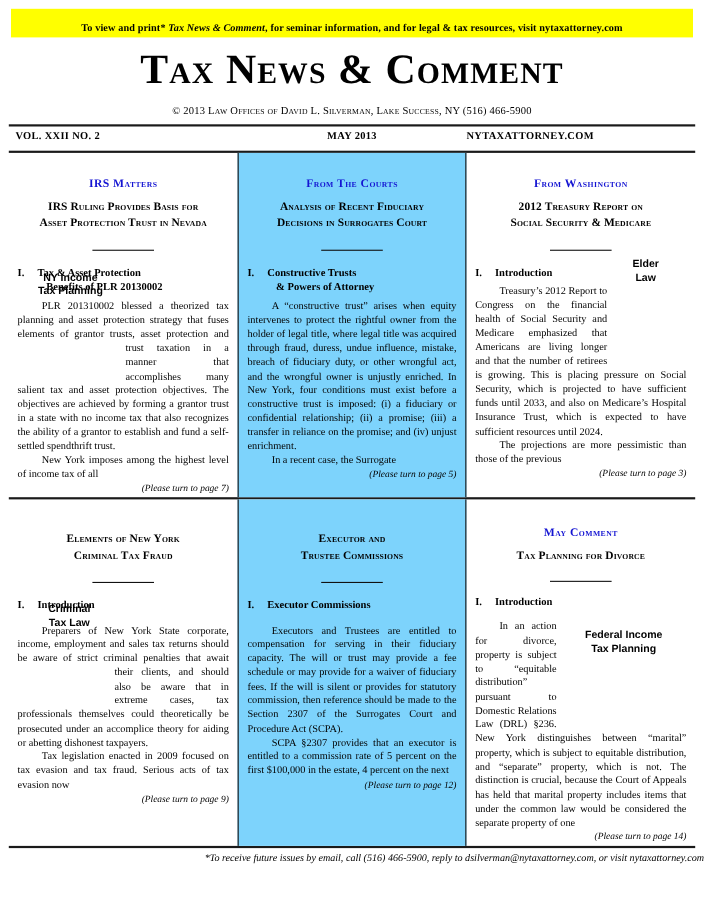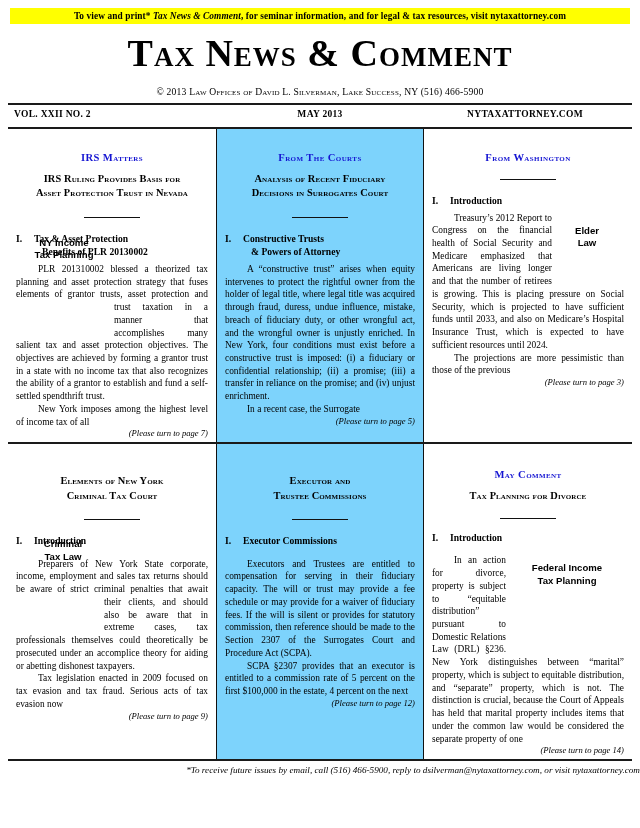--- a/index.html
+++ b/index.html
@@ -17,21 +17,21 @@
     padding:0;
   }
 
   
   .banner{
     margin:8px 10px 0 10px;
     background:#ffff00;
     text-align:center;
     font-size:9.3px;
     font-weight:bold;
-    padding:3px 2px 3px 2px;
+    padding:13px 2px 3px 2px;
     letter-spacing:.1px;
     white-space:nowrap;
   }
   .banner .it{font-style:italic;}
 
   
   .masthead{
     text-align:center;
     margin-top:10px;
   }
@@ -63,21 +63,21 @@
     align-items:center;
     margin:0 8px;
     padding:4px 6px 8px 6px;
     font-size:9.5px;
     font-variant:small-caps;
     font-weight:bold;
     letter-spacing:.3px;
   }
   .volrow .v-left{flex:0 0 33%;text-align:left;}
   .volrow .v-mid{flex:0 0 34%;text-align:center;}
-  .volrow .v-right{flex:0 0 33%;text-align:center;}
+  .volrow .v-right{flex:0 0 33%;text-align:left;}
 
   
   .grid{
     margin:0 8px;
     border-top:2.5px solid #1a1a1a;
     border-bottom:2.5px solid #1a1a1a;
   }
   .band{
     display:flex;
     align-items:stretch;
@@ -232,20 +232,24 @@
         </div>
         <div class="body">
           <p>A “constructive trust” arises when equity intervenes to protect the rightful owner from the holder of le­gal title, where legal title was ac­quired through fraud, duress, undue influence, mistake, breach of fiduci­ary duty, or other wrongful act, and the wrongful owner is unjustly en­riched. In New York, four conditions must exist before a constructive trust is imposed: (i) a fiduciary or confi­dential relationship; (ii) a promise; (iii) a transfer in reliance on the promise; and (iv) unjust enrichment.</p>
           <p>In a recent case, the Surrogate</p>
         </div>
         <div class="turn">(Please turn to page 5)</div>
       </div>
 
       <div class="col">
         <div class="kicker">From Washington</div>
+        <div class="headline">
+          <span>2012 Treasury Report on</span><br>
+          <span>Social Security &amp; Medicare</span>
+        </div>
         <div class="sep"></div>
         <div class="secnum">
           <span class="num">I.</span><span>Introduction</span>
         </div>
         <div class="callout c-elder" style="white-space:pre-line;">Elder
 Law</div>
         <div class="body">
           <div class="shape-right" style="height:32px;width:72px;margin-top:37px;"></div>
           <p>Treasury’s 2012 Report to Congress on the financial health of Social Security and Medicare empha­sized that Americans are living longer and that the number of re­tirees is growing. This is placing pressure on Social Security, which is projected to have sufficient funds un­til 2033, and also on Medicare’s Hos­pital Insurance Trust, which is ex­pected to have sufficient resources until 2024.</p>
           <p>The projections are more pes­simistic than those of the previous</p>
@@ -253,21 +257,21 @@
         <div class="turn">(Please  turn to page 3)</div>
       </div>
 
     </div>
 
     <div class="band">
 
       <div class="col">
         <div class="headline" style="margin-top:7px;">
           <span>Elements of New York</span><br>
-          <span>Criminal Tax Court</span>
+          <span>Criminal Tax Fraud</span>
         </div>
         <div class="sep"></div>
         <div class="secnum" style="margin-bottom:10px;">
           <span class="num">I.</span><span>Introduction</span>
         </div>
         <div class="callout c-crim" style="white-space:pre-line;">Criminal
 Tax Law</div>
         <div class="body">
           <div class="shape-left" style="height:30px;width:88px;margin-top:40px;"></div>
           <p>Preparers of New York State corporate, income, employment and sales tax returns should be aware of strict criminal penalties that await their clients, and should also be aware that in extreme cases, tax professionals themselves could the­oretically be prosecuted under an ac­complice theory for aiding or abetting dishonest taxpayers.</p>

